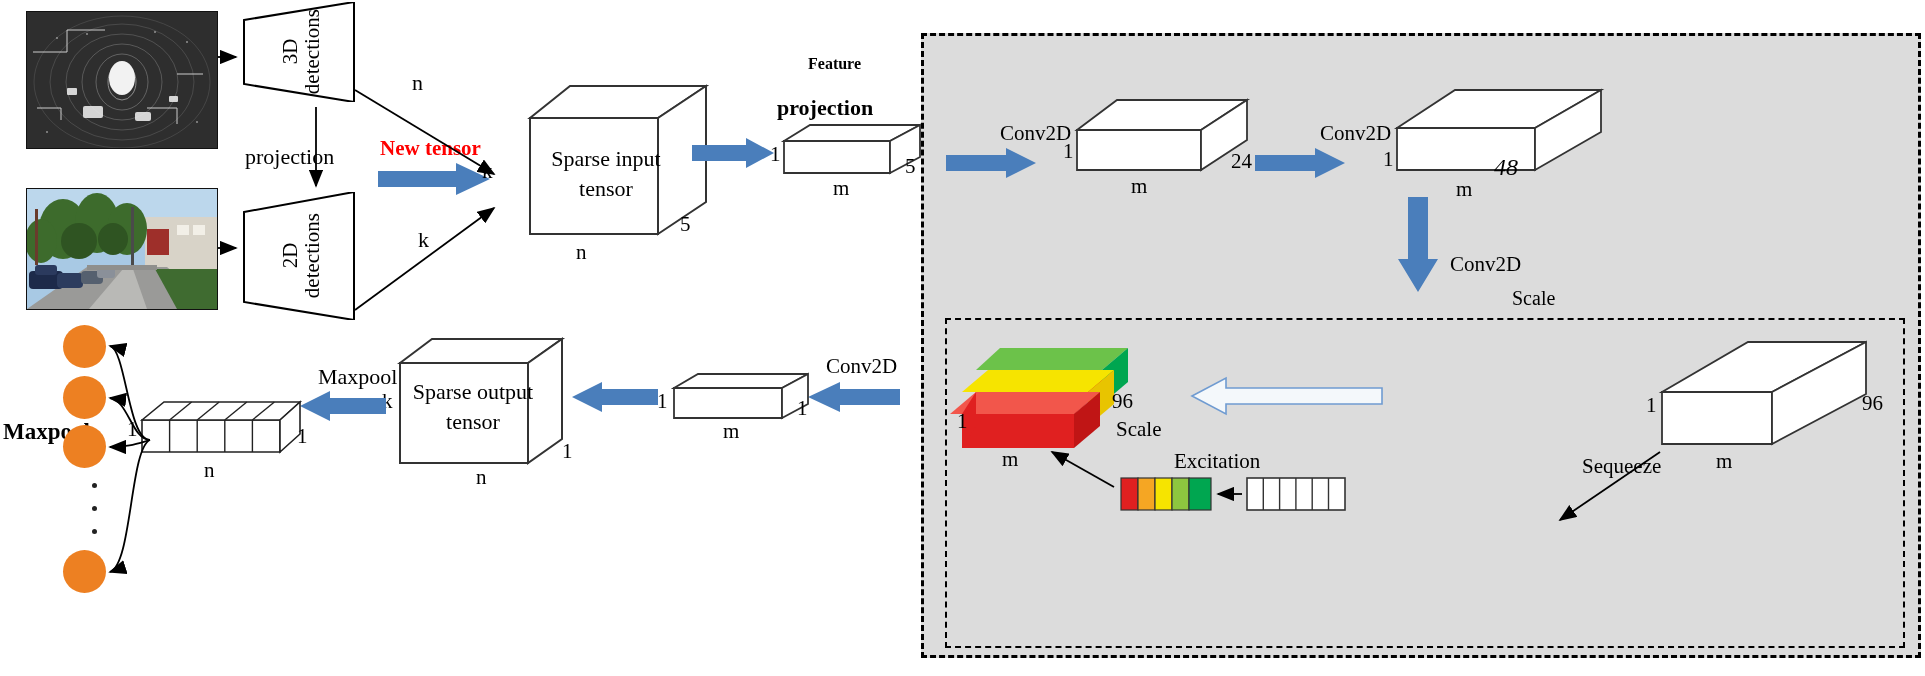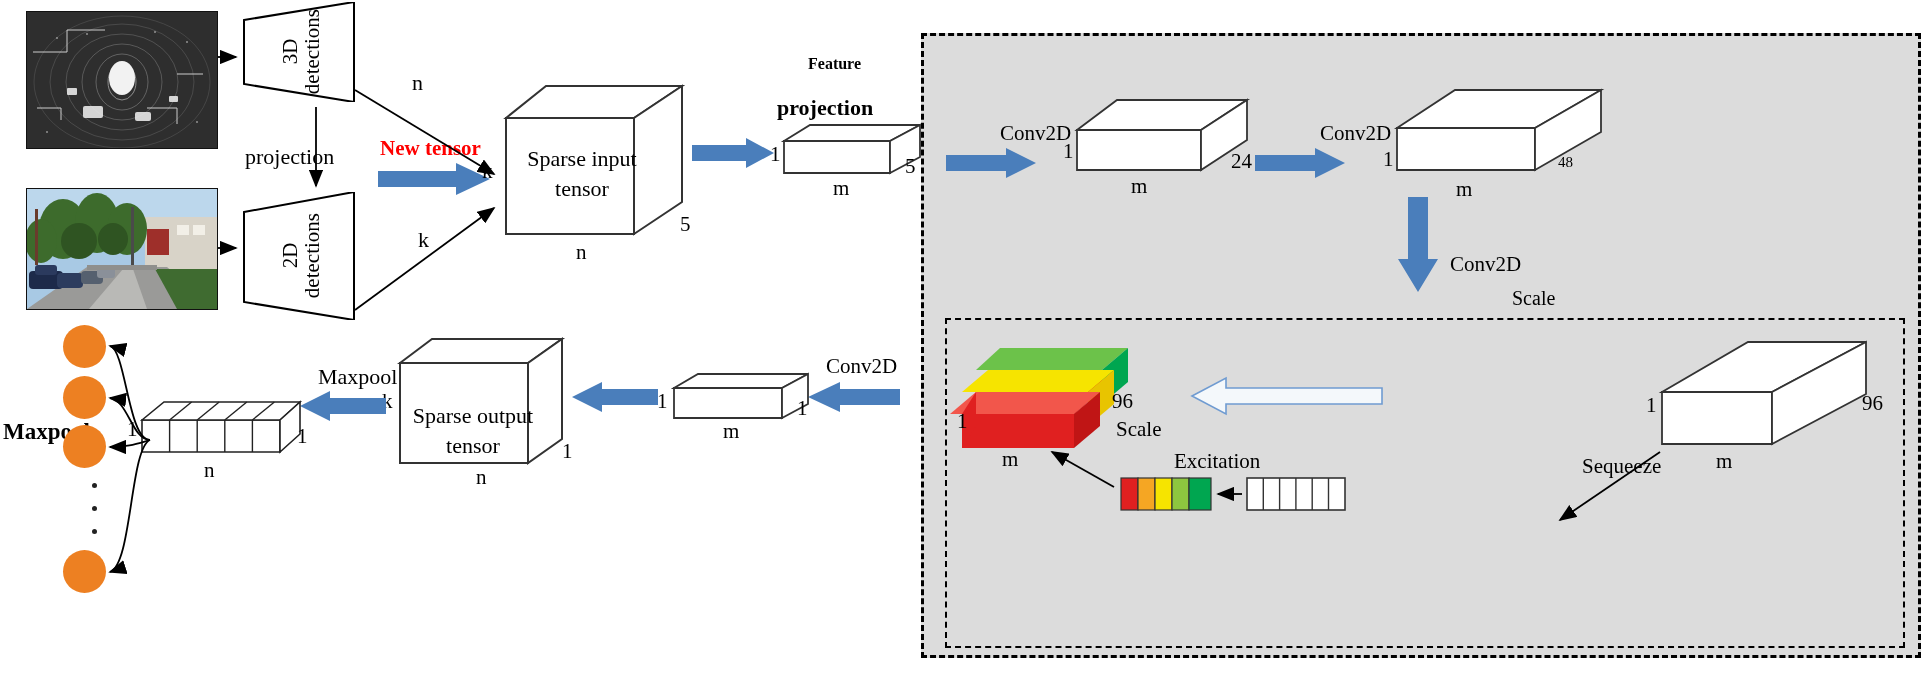--- a/index.html
+++ b/index.html
@@ -148,21 +148,21 @@
 
   <div class="lbl" style="left:245px;top:145px;font-size:22px;">projection</div>
 
   <div class="lbl b" style="left:380px;top:137px;font-size:21px;color:#FF0000;">New tensor</div>
   <div class="barrow" style="left:378px;top:163px;width:112px;height:34px;">
     <svg width="112" height="34" viewBox="0 0 112 34">
       <polygon points="0,8 78,8 78,0 112,16 78,32 78,24 0,24" fill="#4A7EBB"></polygon>
     </svg>
   </div>
 
-  <div class="cub" style="left:504px;top:84px;width:180px;height:152px;text-align:center;">
+  <div class="cub" style="left:528px;top:84px;width:180px;height:152px;text-align:center;">
     <svg width="180" height="152" viewBox="0 0 180 152">
       <polygon points="2,34 130,34 130,150 2,150" fill="#fff" stroke="#333" stroke-width="2"></polygon>
       <polygon points="2,34 42,2 178,2 130,34" fill="#fff" stroke="#333" stroke-width="2"></polygon>
       <polygon points="130,34 178,2 178,118 130,150" fill="#fff" stroke="#333" stroke-width="2"></polygon>
     </svg>
     <div class="ctext" style="top:62px;font-size:22px;">
       <div style="margin-left:-24px;">Sparse input</div>
       <div style="margin-left:-24px;margin-top:4px;">tensor</div>
     </div>
   </div>
@@ -220,21 +220,21 @@
 
   <div class="cub" style="left:1395px;top:88px;width:210px;height:95px;">
     <svg width="210" height="95" viewBox="0 0 210 95">
       <polygon points="2,40 140,40 140,82 2,82" fill="#fff" stroke="#333" stroke-width="1.8"></polygon>
       <polygon points="2,40 60,2 206,2 140,40" fill="#fff" stroke="#333" stroke-width="1.8"></polygon>
       <polygon points="140,40 206,2 206,44 140,82" fill="#fff" stroke="#333" stroke-width="1.8"></polygon>
     </svg>
   </div>
   <div class="lbl" style="left:1383px;top:148px;font-size:21px;">1</div>
   <div class="lbl" style="left:1456px;top:178px;font-size:21px;">m</div>
-  <div class="lbl" style="left:1558px;top:155px;font-size:15px;">48</div>
+  <div class="lbl" style="left:1494px;top:155px;font-size:24px;font-style:italic;">48</div>
 
   <div class="barrow" style="left:1398px;top:197px;width:40px;height:95px;">
     <svg width="40" height="95" viewBox="0 0 40 95">
       <polygon points="10,0 30,0 30,62 40,62 20,95 0,62 10,62" fill="#4A7EBB"></polygon>
     </svg>
   </div>
   <div class="lbl" style="left:1450px;top:253px;font-size:21px;">Conv2D</div>
 
   <div class="cub" style="left:1660px;top:340px;width:215px;height:115px;">
     <svg width="215" height="115" viewBox="0 0 215 115">
@@ -323,21 +323,21 @@
       <polygon points="86,7 30,7 30,0 0,15 30,30 30,23 86,23" fill="#4A7EBB"></polygon>
     </svg>
   </div>
 
   <div class="cub" style="left:398px;top:337px;width:168px;height:130px;">
     <svg width="168" height="130" viewBox="0 0 168 130">
       <polygon points="2,26 130,26 130,126 2,126" fill="#fff" stroke="#333" stroke-width="2"></polygon>
       <polygon points="2,26 34,2 164,2 130,26" fill="#fff" stroke="#333" stroke-width="2"></polygon>
       <polygon points="130,26 164,2 164,102 130,126" fill="#fff" stroke="#333" stroke-width="2"></polygon>
     </svg>
-    <div class="ctext" style="top:42px;font-size:22px;margin-top:24px;">
+    <div class="ctext" style="top:42px;font-size:22px;">
       <div style="margin-left:-18px;">Sparse output</div>
       <div style="margin-left:-18px;margin-top:4px;">tensor</div>
     </div>
   </div>
   <div class="lbl" style="left:476px;top:466px;font-size:21px;">n</div>
   <div class="lbl" style="left:562px;top:440px;font-size:21px;">1</div>
   <div class="lbl" style="left:382px;top:390px;font-size:21px;">k</div>
 
   <div class="lbl" style="left:318px;top:365px;font-size:22px;">Maxpool</div>
   <div class="barrow" style="left:300px;top:391px;width:86px;height:30px;">

